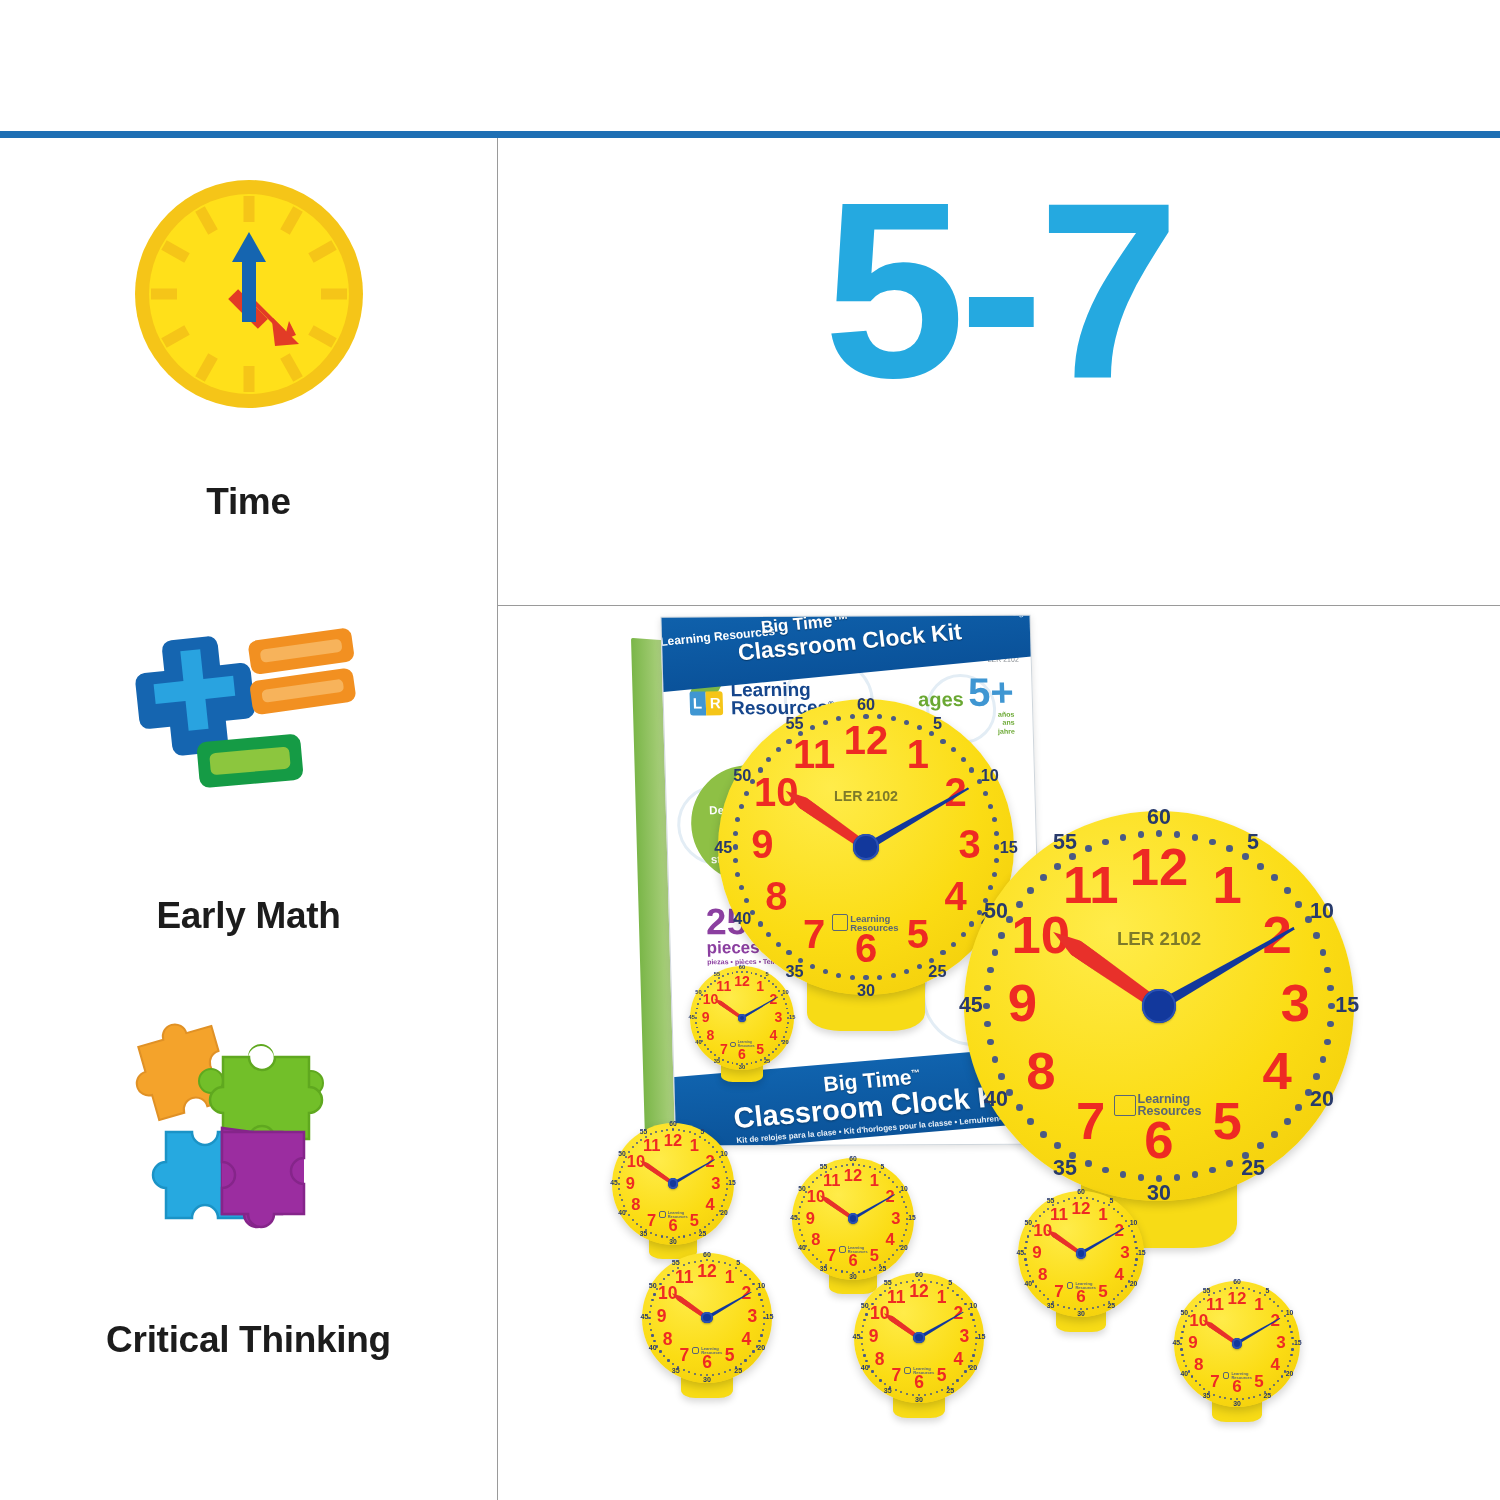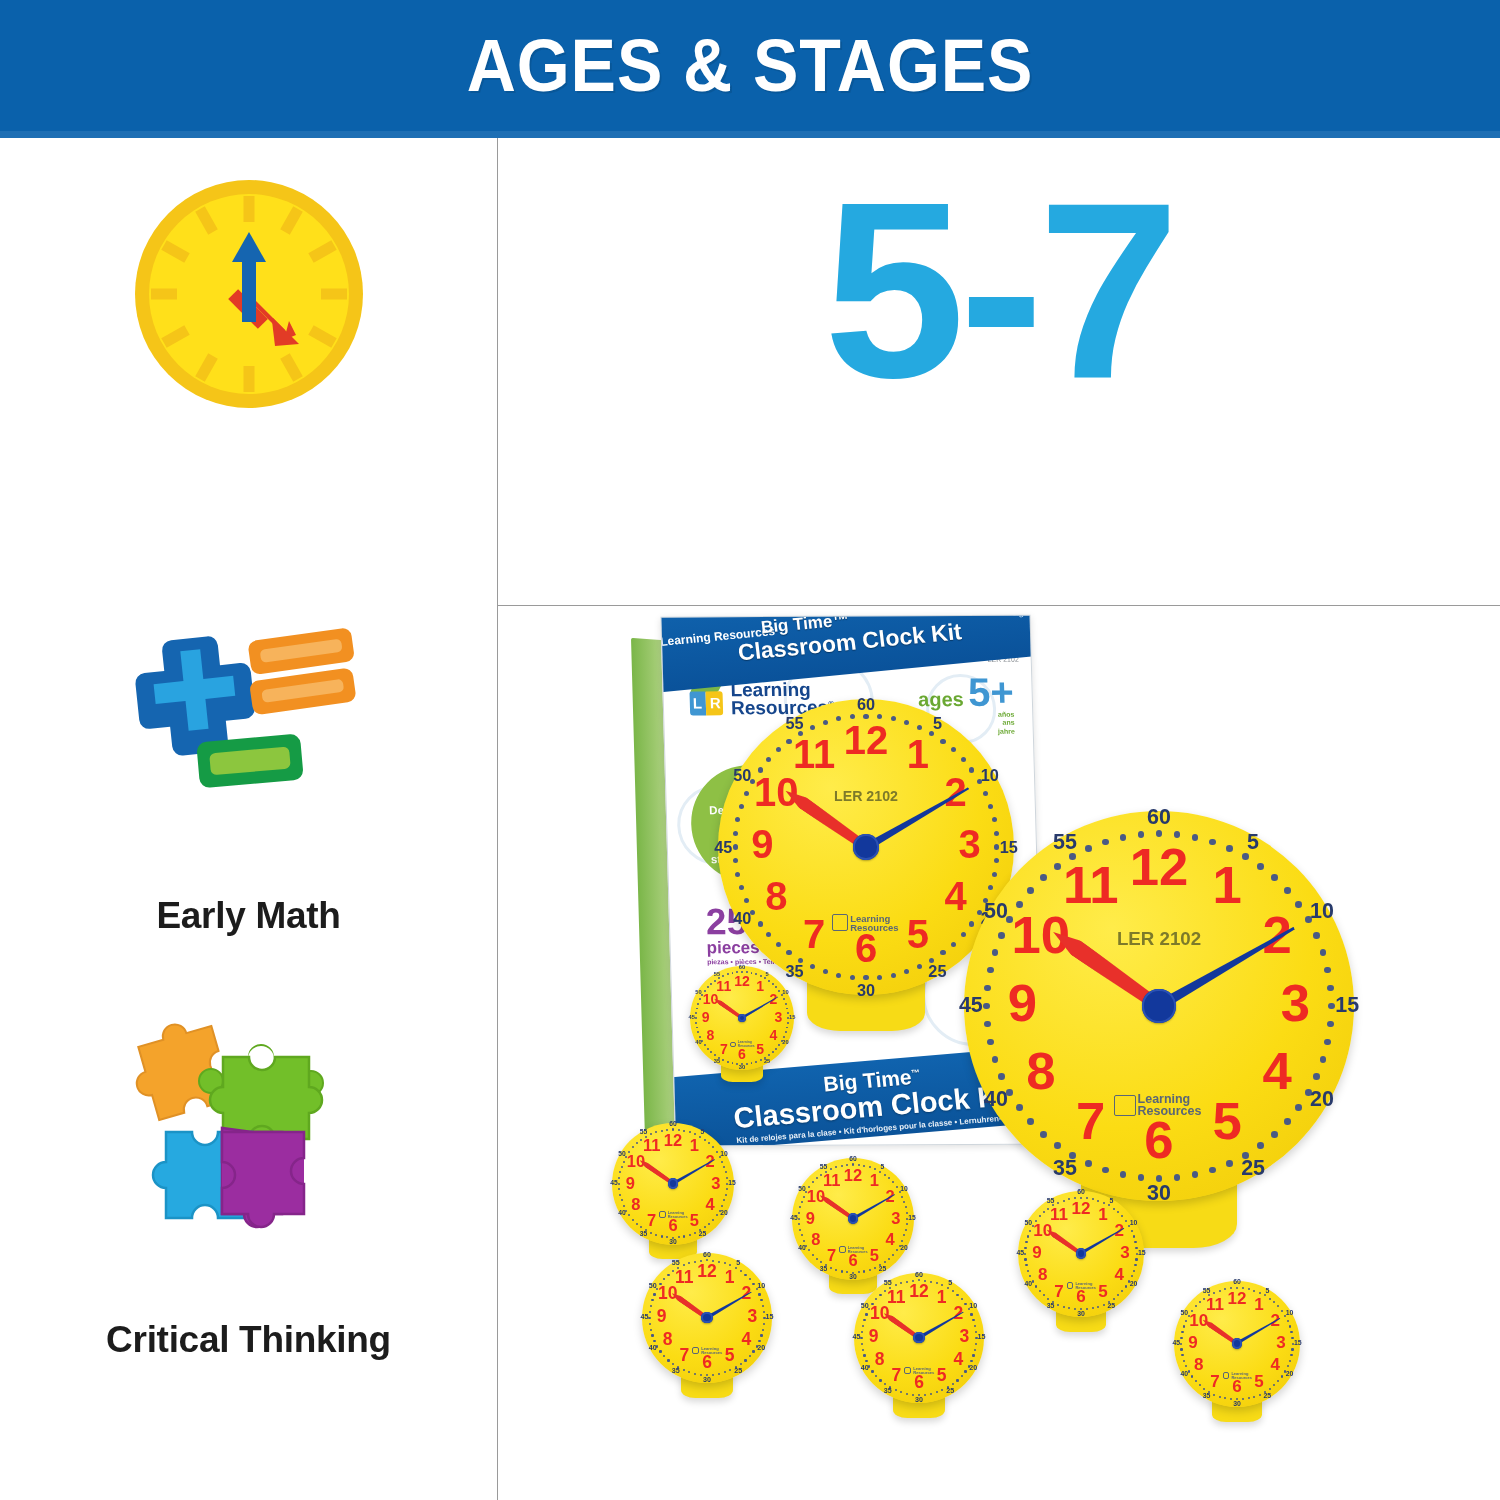--- a/index.html
+++ b/index.html
@@ -244,23 +244,20 @@
   }
   .lr-face .mini-cube {
     border:1px solid #5a6676; border-radius:2px; display:block;
   }
 </style>
 </head>
 <body>
 
 <div id="page">
 
-  <div class="header-bar">
-    <div class="header-title">AGES &amp; STAGES</div>
-  </div>
   <div class="header-underline"></div>
 
   <div class="v-divider"></div>
   <div class="h-divider"></div>
 
   <div class="left-col">
 
     <div class="feature f1">
       <div class="feature-icon clock-icon">
         <svg viewBox="0 0 232 232" width="232" height="232">
@@ -287,20 +284,21 @@
             <rect x="108" y="110" width="14" height="42" fill="#E23B26" transform="rotate(-45 115 131)"></rect>
           </g>
 
           <g>
             <rect x="109" y="72" width="14" height="72" fill="#1565B0"></rect>
             <polygon points="116,54 133,84 99,84" fill="#1565B0"></polygon>
           </g>
         </svg>
       </div>
       <div class="label-gap-1"></div>
+      <div class="feature-label">Time</div>
     </div>
 
     <div class="feature f3">
       <div class="feature-icon puzzle-icon">
         <svg viewBox="0 0 250 230" width="250" height="230">
           <defs>
 
             <g id="pzpiece">
               <path d="M4 4 h26 a0 0 0 0 0 0 0 a12 12 0 0 1 24 0 h26 v26
                        a12 12 0 0 0 0 24 v26 h-26 a12 12 0 0 0 -24 0 h-26 v-26

